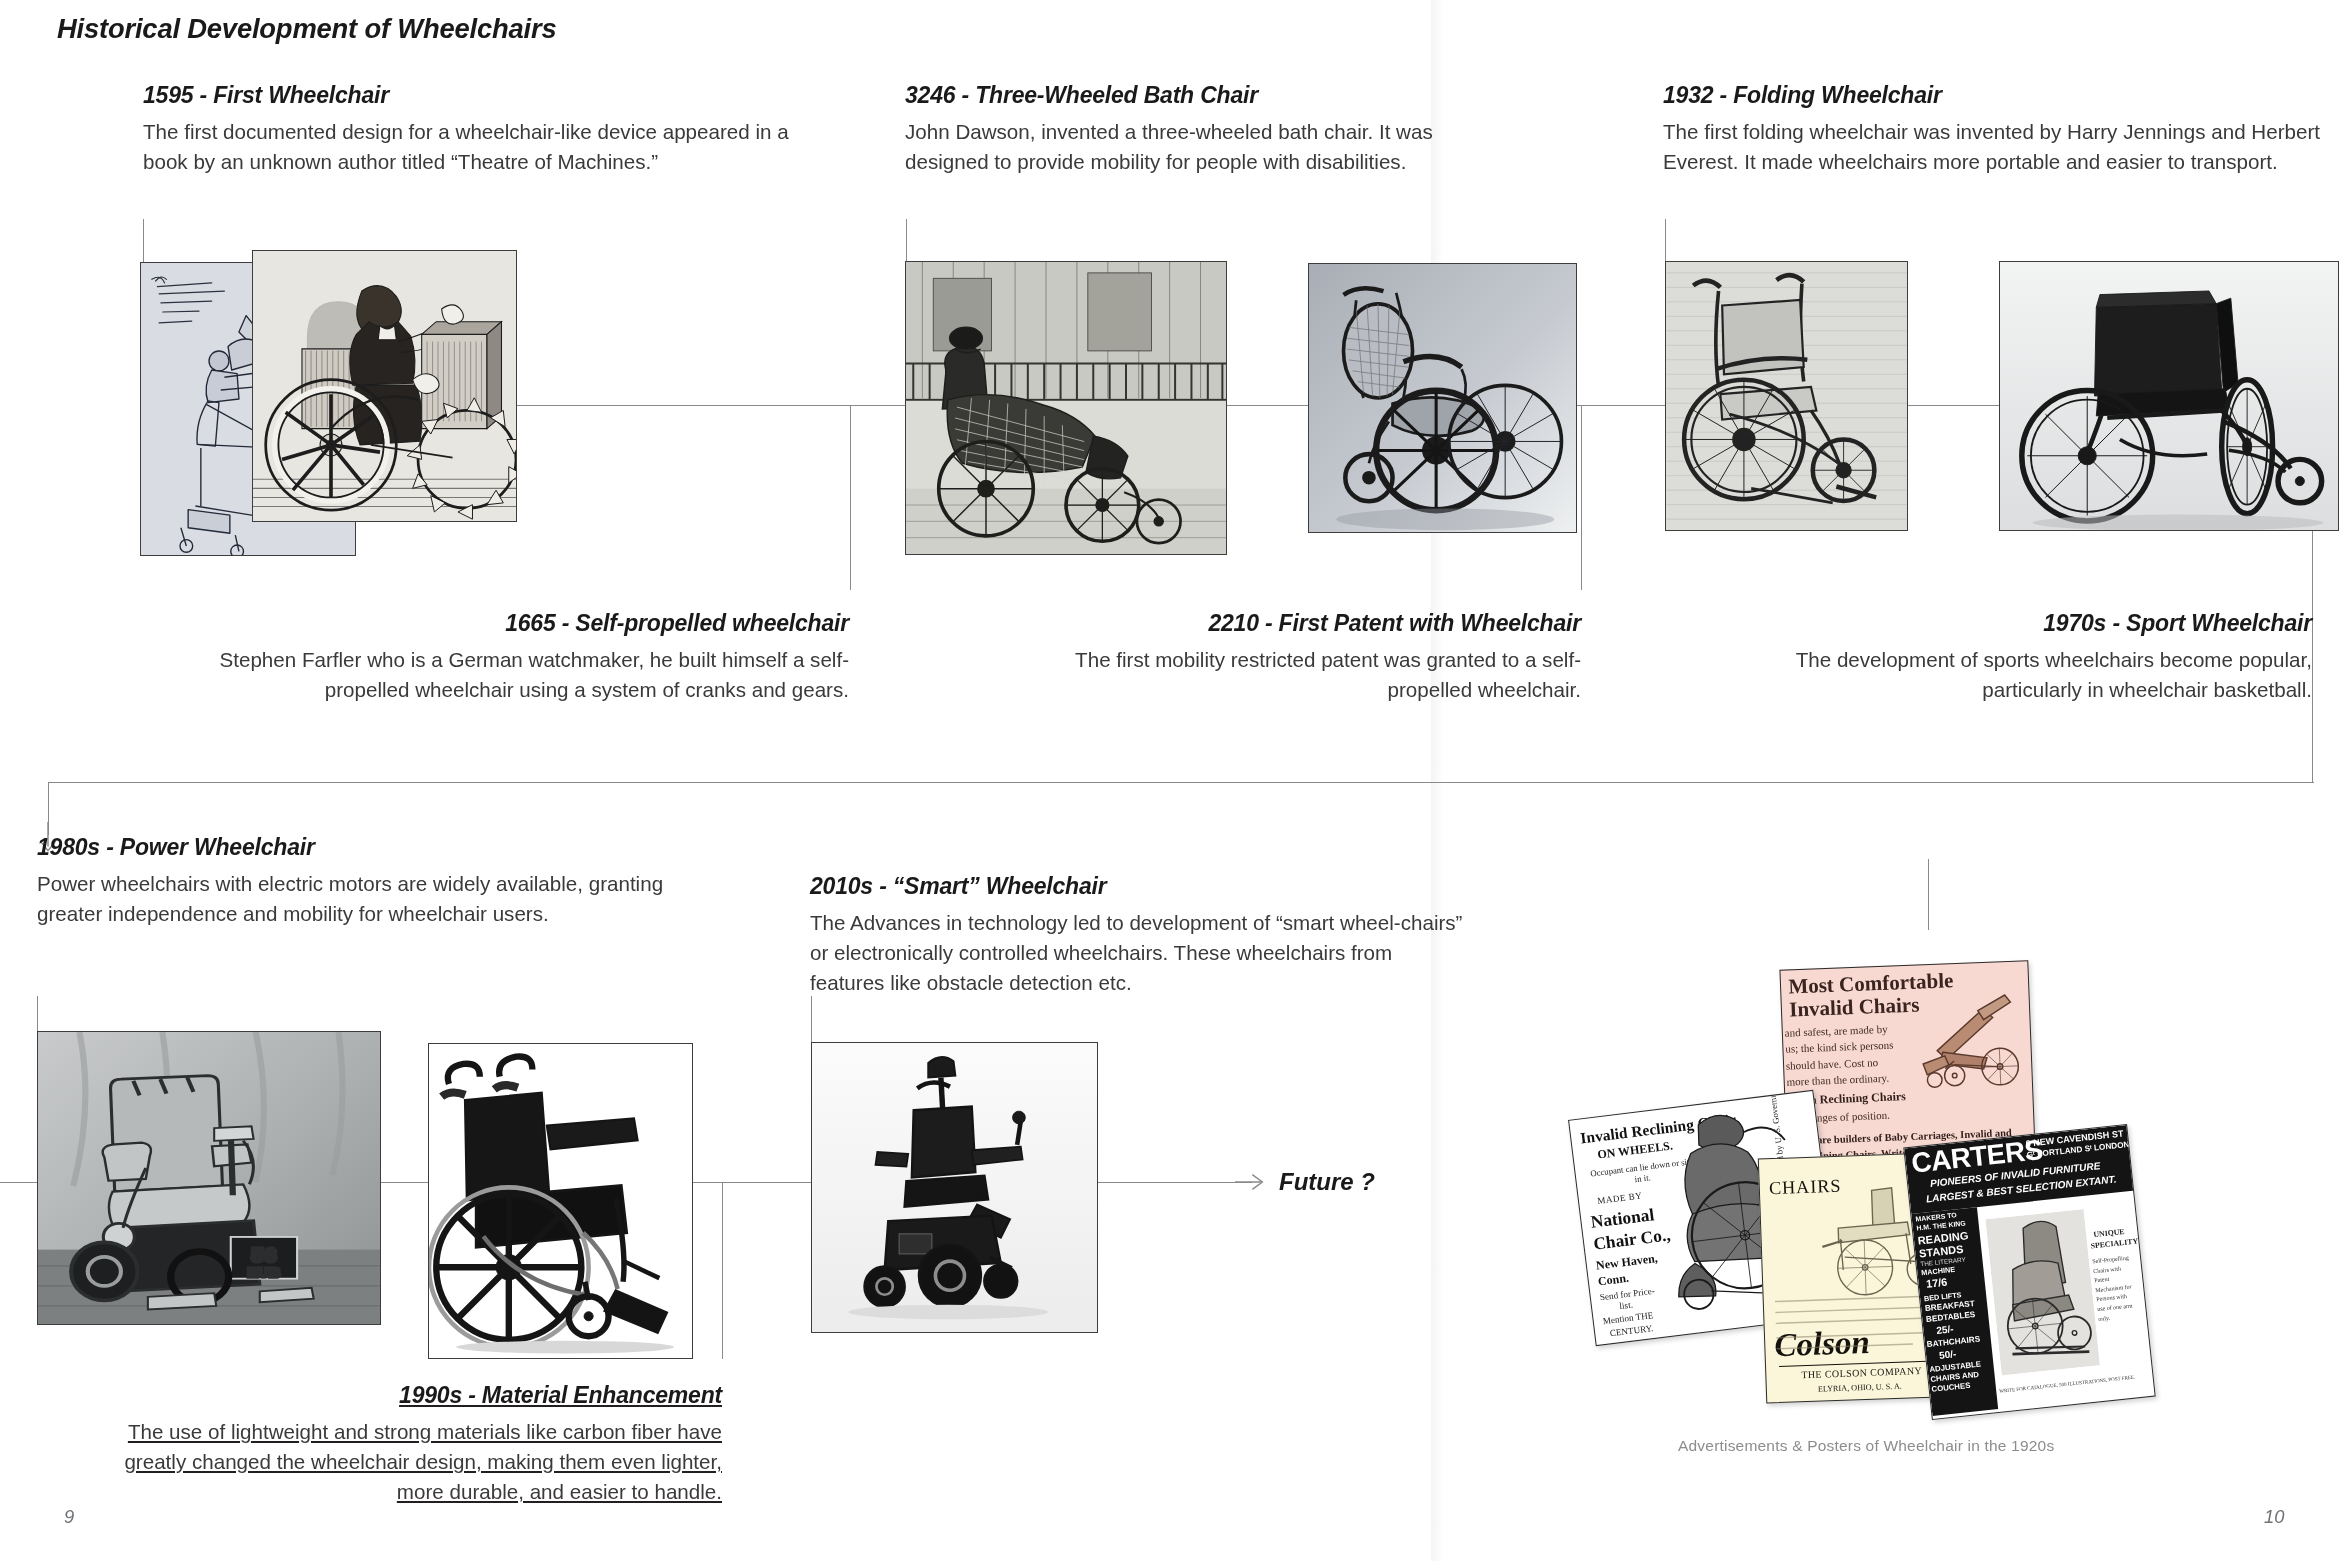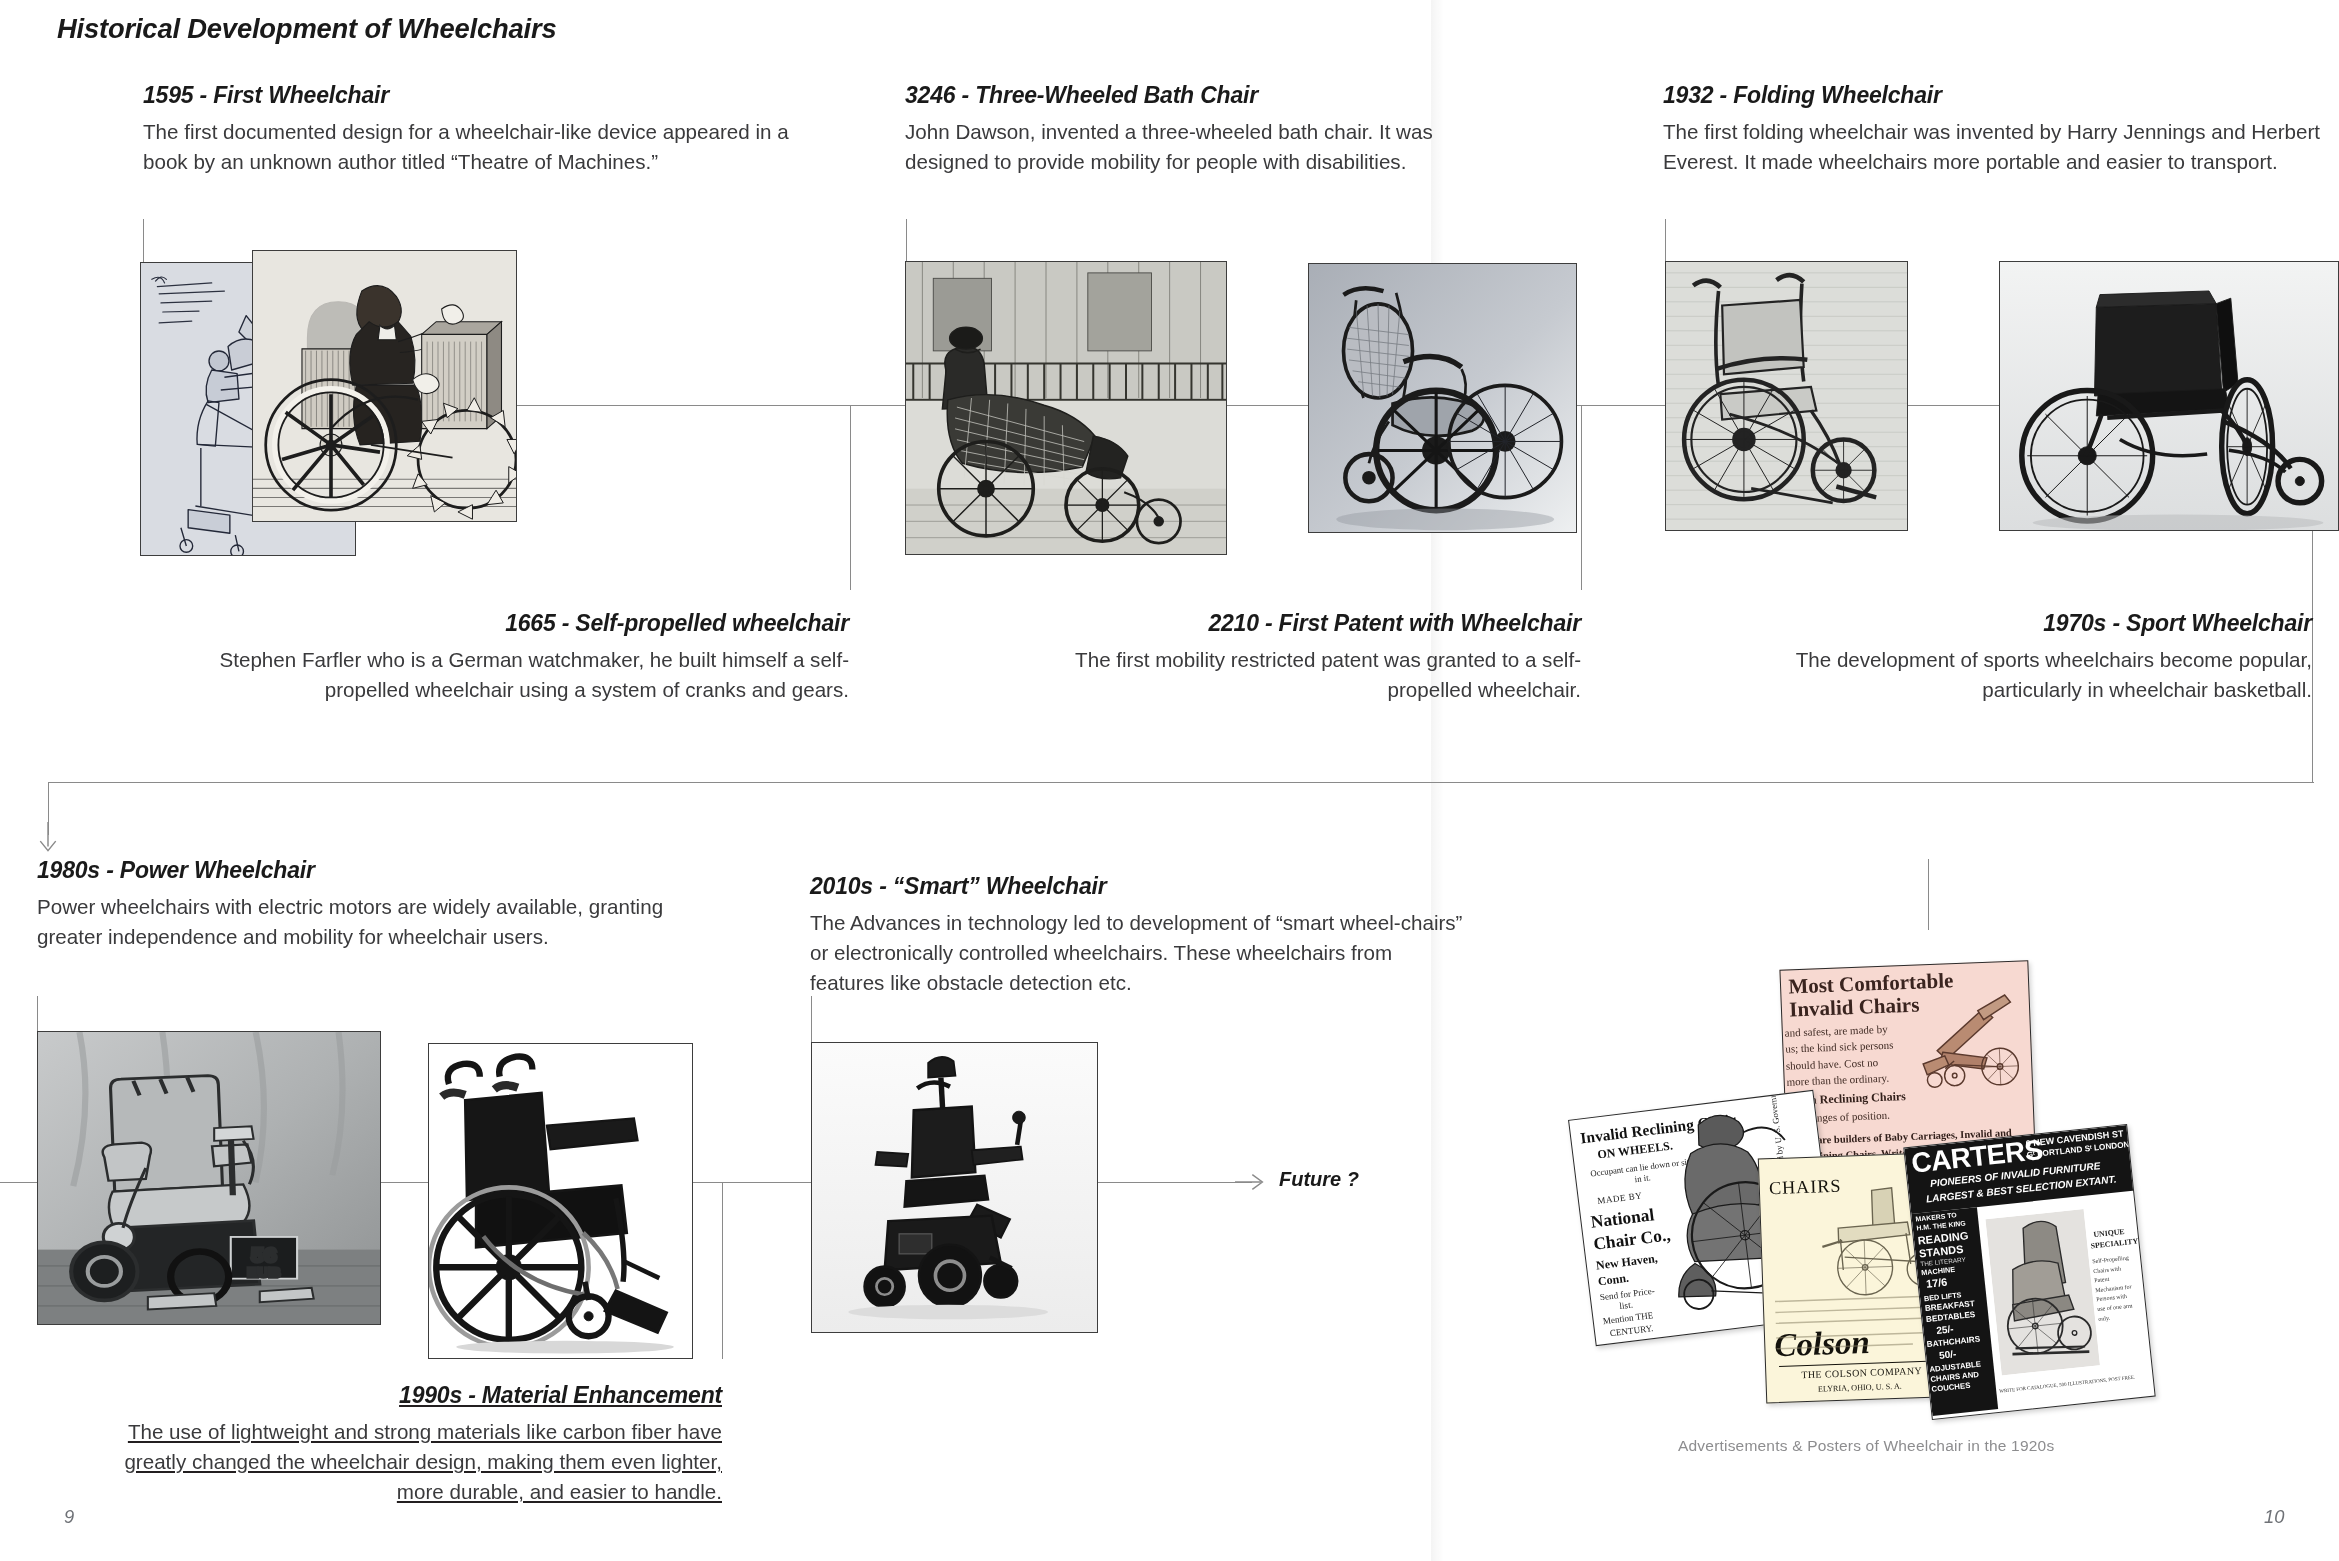--- a/index.html
+++ b/index.html
@@ -21,21 +21,21 @@
   }
   .era-title{
     font-size:23px;font-weight:bold;font-style:italic;
     color:#1a1a1a;letter-spacing:-0.2px;margin:0 0 8.2px 0;white-space:nowrap;
   }
   .era-body{
     font-size:20.6px;line-height:1.45;color:#3a3a3c;font-weight:400;
   }
   .right-al{text-align:right;}
   .future-label{
-    font-size:20px;font-weight:bold;font-style:italic;color:#1a1a1a;
+    font-size:24px;font-weight:bold;font-style:italic;color:#1a1a1a;
   }
   .collage-caption{
     font-size:15.5px;color:#8d8d8f;letter-spacing:0.2px;
   }
   .page-num{font-size:18.3px;font-style:italic;color:#6f7277;}
 
   
   .tl-h{background:#8a8a8a;height:1.4px;position:absolute;}
   .tl-v{background:#8a8a8a;width:1.4px;position:absolute;}
 
@@ -121,21 +121,21 @@
   <div class="abs right-al" style="left:996px;top:610px;width:585px;">
     <div class="era-title right-al">2210 - First Patent with Wheelchair</div>
     <div class="era-body right-al">The first mobility restricted patent was granted to a self-propelled wheelchair.</div>
   </div>
 
   <div class="abs right-al" style="left:1718px;top:610px;width:594px;">
     <div class="era-title right-al">1970s - Sport Wheelchair</div>
     <div class="era-body right-al">The development of sports wheelchairs become popular, particularly in wheelchair basketball.</div>
   </div>
 
-  <div class="abs" style="left:37px;top:857px;width:694px;">
+  <div class="abs" style="left:37px;top:834px;width:694px;">
     <div class="era-title">1980s - Power Wheelchair</div>
     <div class="era-body" style="width:681px;">Power wheelchairs with electric motors are widely available, granting greater independence and mobility for wheelchair users.</div>
   </div>
 
   <div class="abs" style="left:810px;top:857px;width:667px;margin-top:16px;">
     <div class="era-title">2010s - “Smart” Wheelchair</div>
     <div class="era-body" style="width:653px;">The Advances in technology led to development of “smart wheel-chairs” or electronically controlled wheelchairs. These wheelchairs from features like obstacle detection etc.</div>
   </div>
 
   <div class="abs right-al" style="left:82px;top:1382px;width:640px;text-decoration:underline;">

